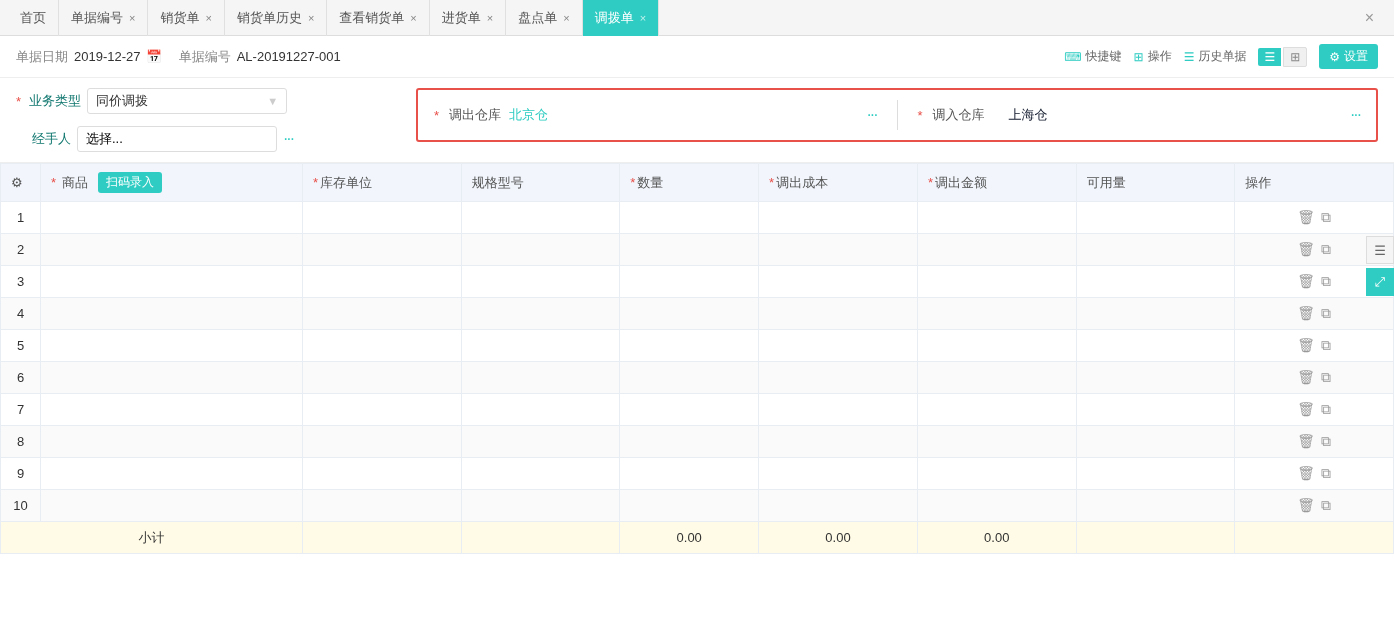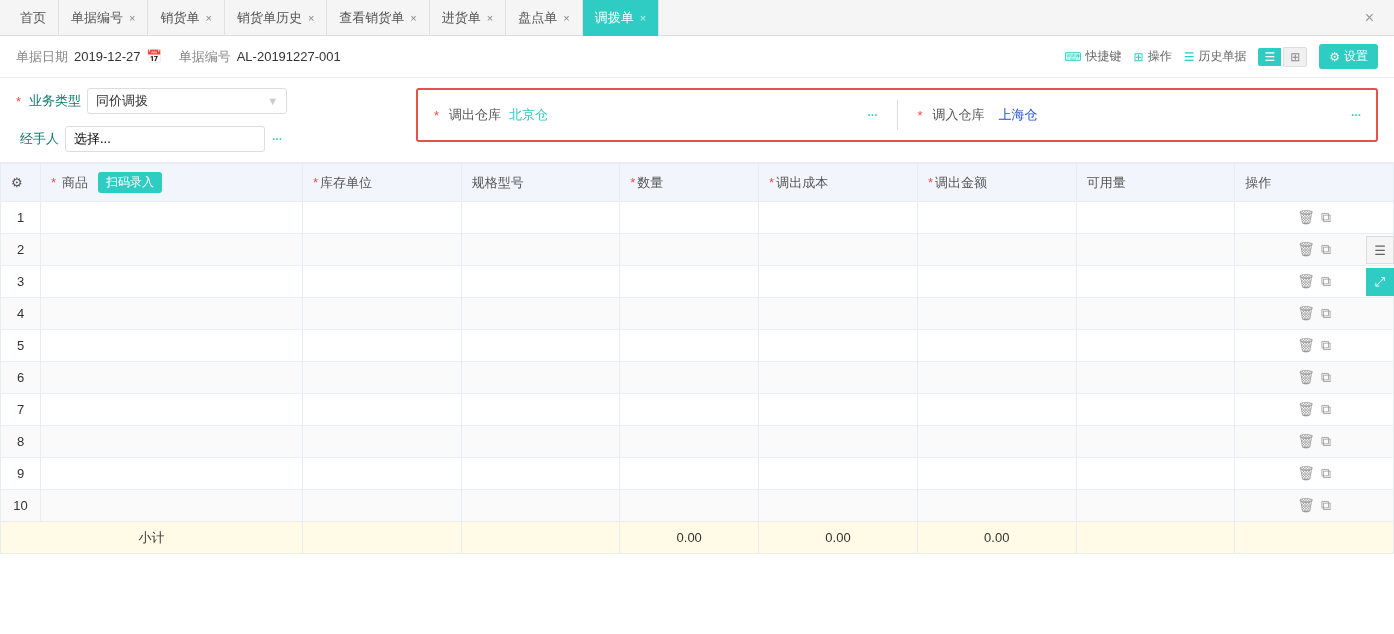--- a/index.html
+++ b/index.html
@@ -354,41 +354,41 @@
           <span class="required-star">*</span>
           <span class="field-label">业务类型</span>
           <div class="field-value" style="min-width:200px;">
             <span>同价调拨</span>
             <span class="dropdown-arrow">▼</span>
           </div>
         </div>
       </div>
       <div class="form-row">
         <div class="form-field">
-          <span class="field-label" style="margin-left:4px;">经手人</span>
+          <span class="field-label" style="margin-left:16px;">经手人</span>
           <div class="field-value" style="min-width:200px;">
             <span class="placeholder-text">选择...</span>
           </div>
           <span class="more-icon">···</span>
         </div>
       </div>
     </div>
 
     <div class="form-right">
       <div class="warehouse-field">
         <span class="required-star">*</span>
         <span class="warehouse-label">调出仓库</span>
         <span class="warehouse-value" style="color:#2eccc2;">北京仓</span>
         <span class="more-icon" style="margin-left:auto;">···</span>
       </div>
       <div class="warehouse-divider"></div>
       <div class="warehouse-field">
         <span class="required-star">*</span>
         <span class="warehouse-label">调入仓库</span>
-        <span class="warehouse-value" style="color:#1d4ed8;margin-left:6px;">上海仓</span>
+        <span class="warehouse-value" style="color:#0f172a;margin-left:16px;">上海仓</span>
         <span class="more-icon" style="margin-left:auto;">···</span>
       </div>
     </div>
   </div>
 
   <div class="table-container">
     <table class="data-table">
       <thead>
         <tr>
           <th class="col-index th-gear">⚙</th>

